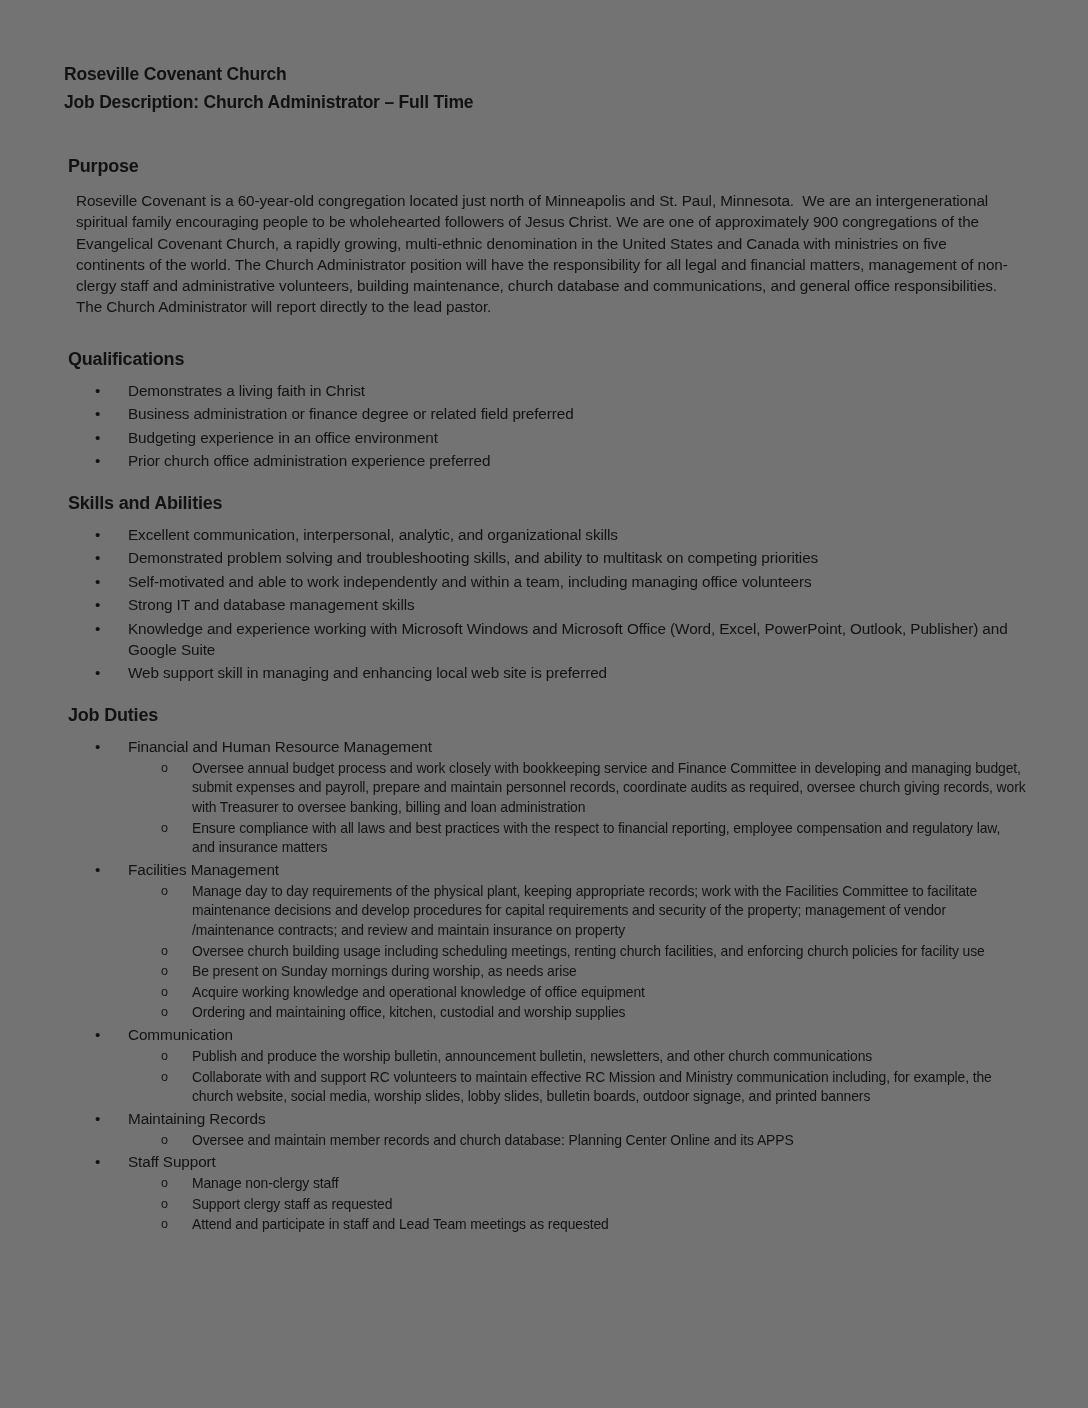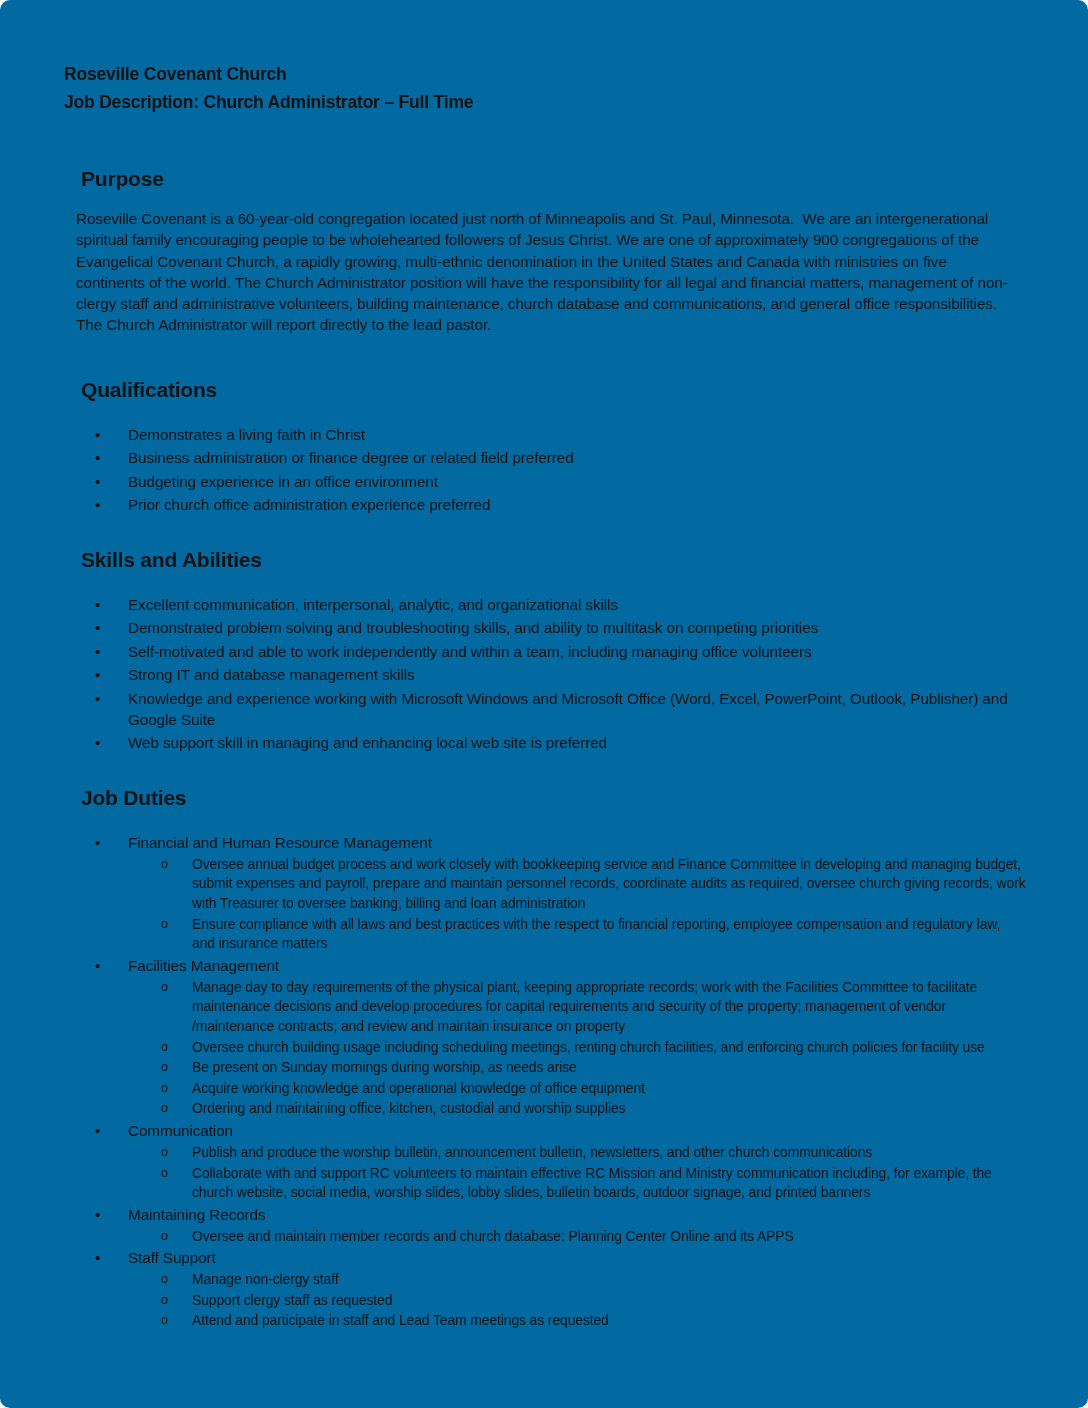--- a/index.html
+++ b/index.html
@@ -5,38 +5,37 @@
   html, body {
     margin: 0;
     padding: 0;
     background: #ffffff;
   }
   .page {
     position: relative;
     width: 1088px;
     height: 1408px;
     box-sizing: border-box;
-    background: #0369a1;
+    background: #737373;
     padding: 60px 62px 40px 64px;
     font-family: "Liberation Sans", sans-serif;
     color: #121212;
     overflow: hidden;
-    border-radius: 10px;
   }
   .doc-title {
     font-weight: bold;
     font-size: 17.5px;
     line-height: 28px;
     letter-spacing: -0.2px;
   }
   h2.section-heading {
-    font-size: 21px;
+    font-size: 18px;
     font-weight: bold;
     letter-spacing: -0.2px;
-    margin: 17px;
+    margin: 4px;
     padding: 0;
     line-height: 24px;
   }
   .gap-lg { height: 34px; }
   .gap-md { height: 13px; }
   .gap-sm { height: 5px; }
   p.body-par {
     margin: 12px;
     font-size: 15.3px;
     line-height: 21.3px;

